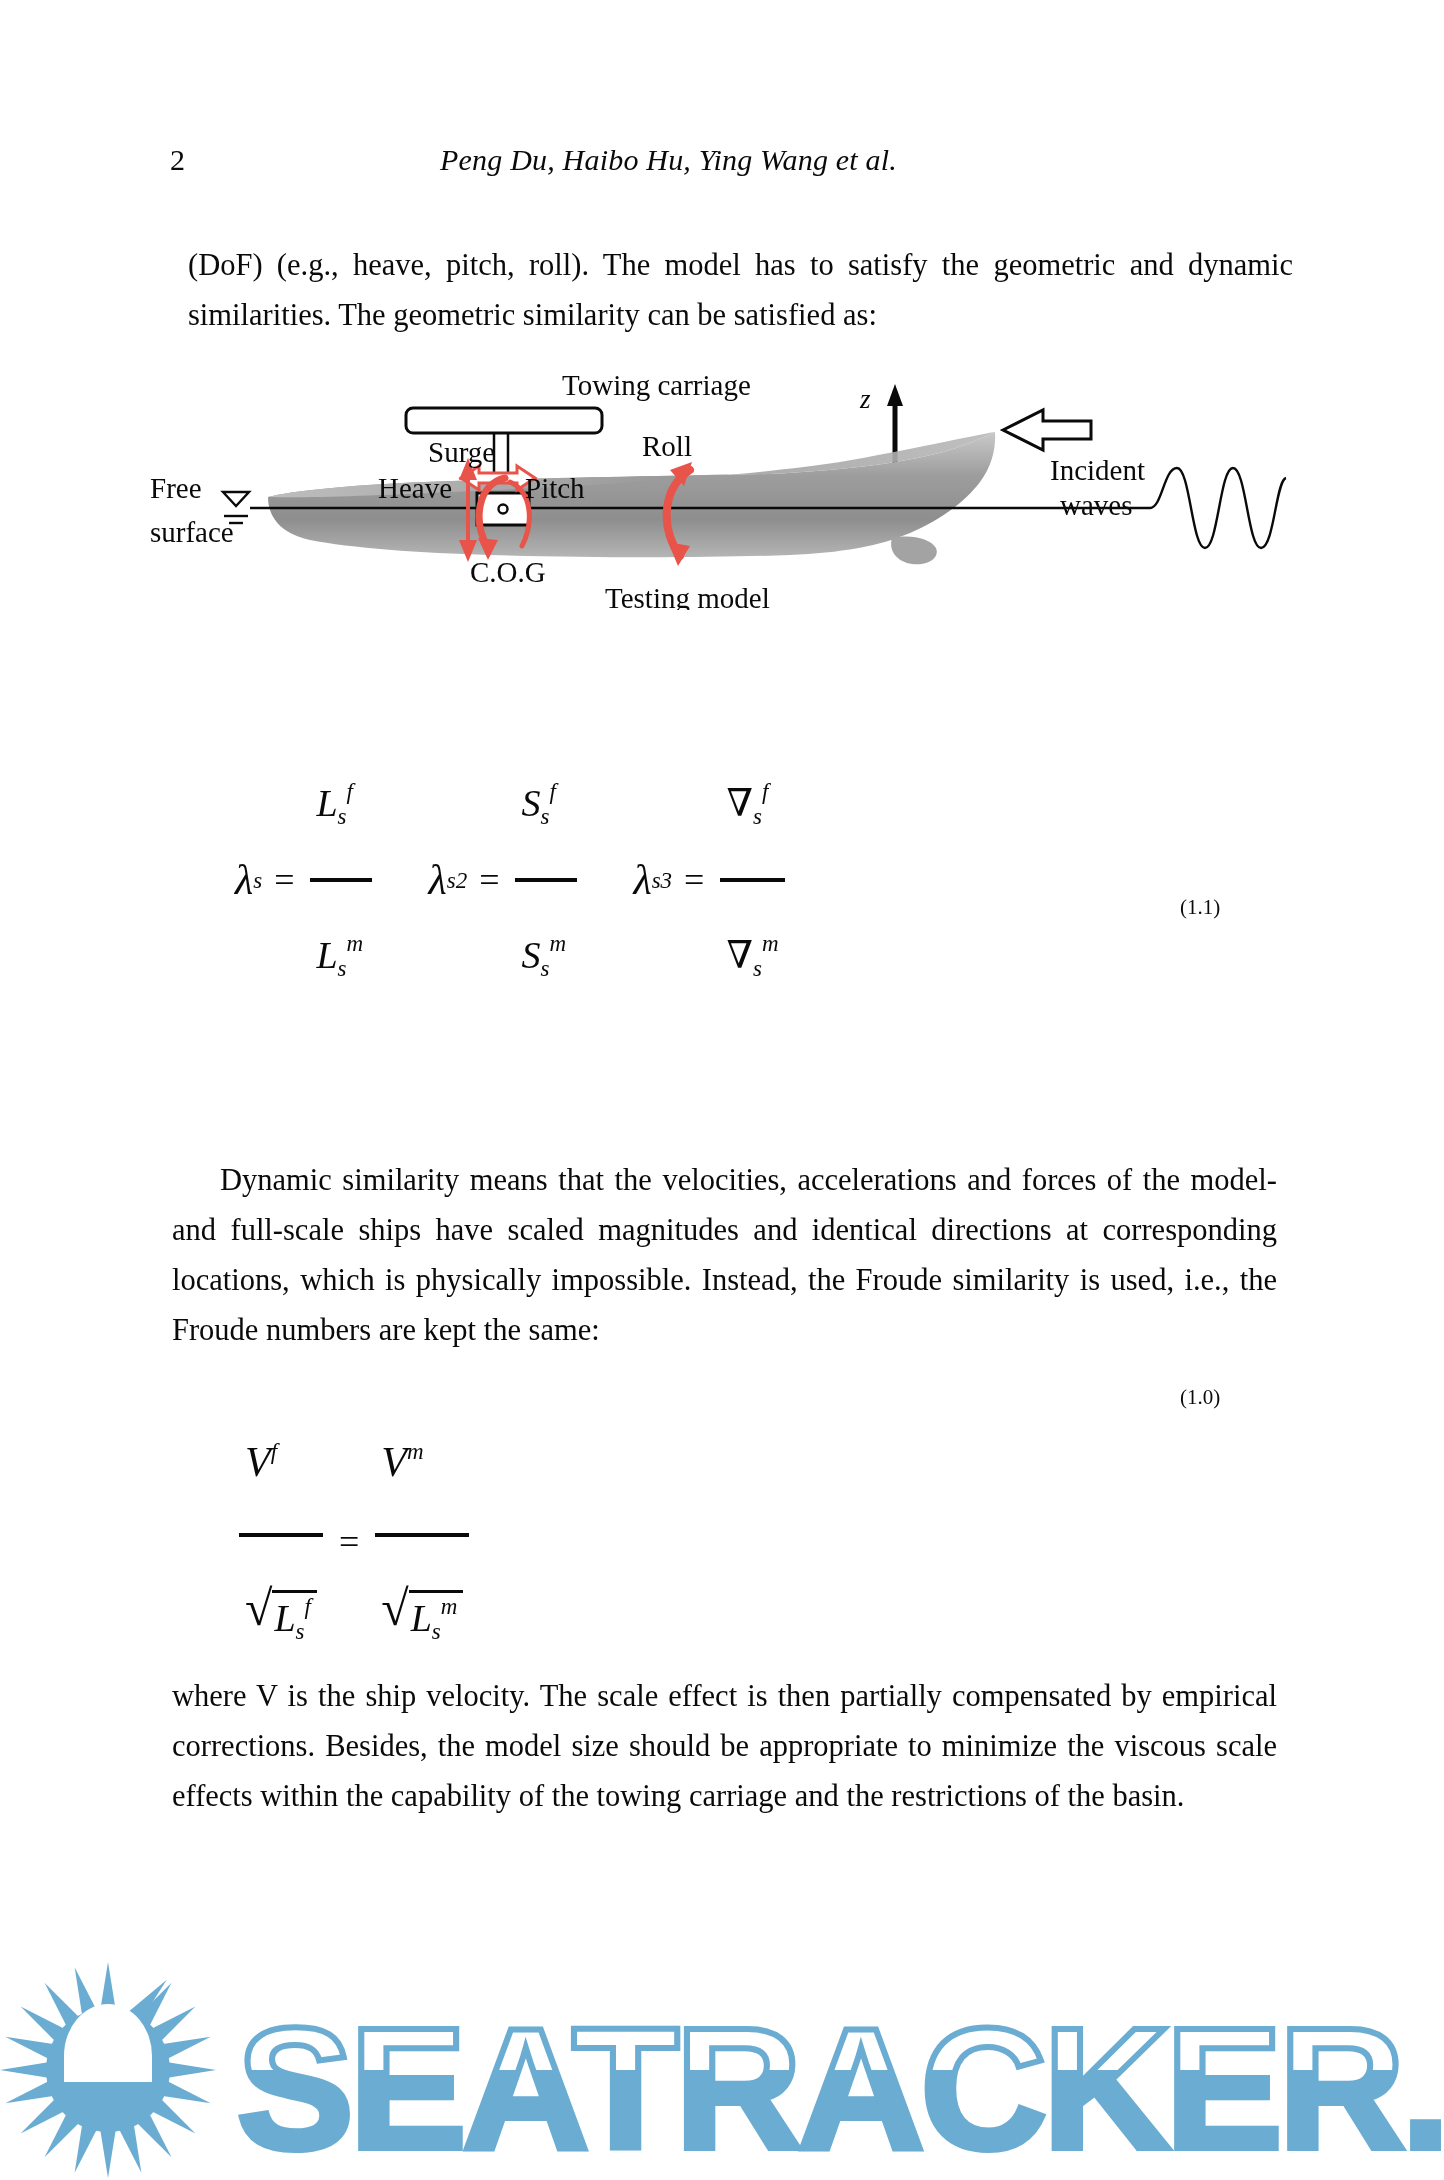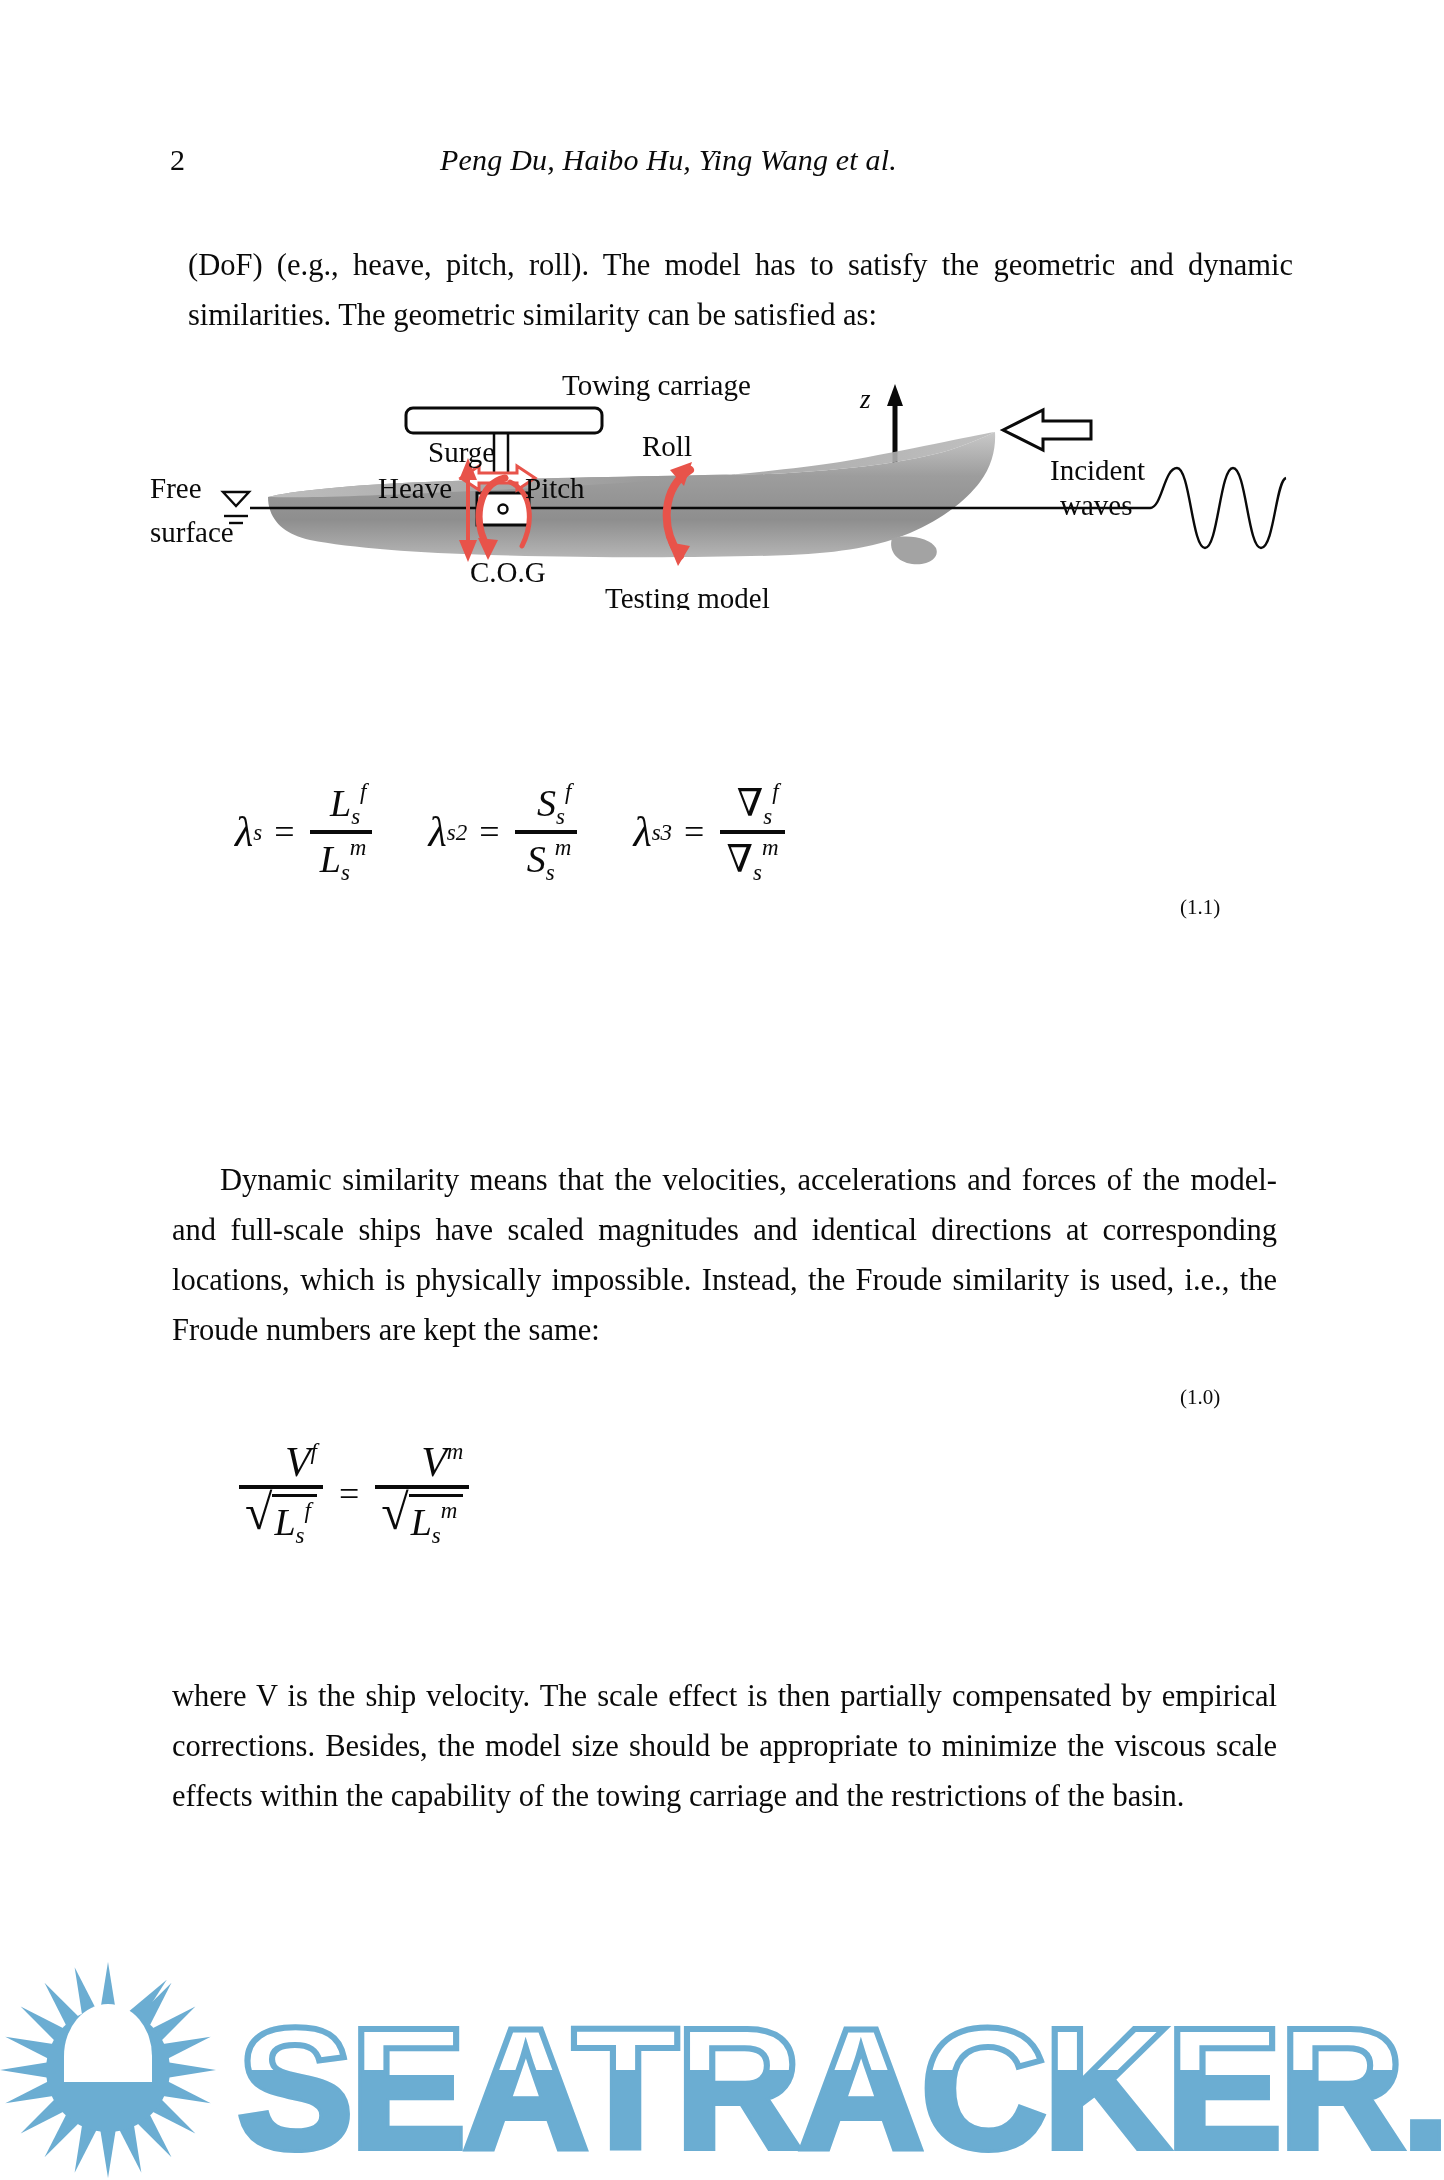--- a/index.html
+++ b/index.html
@@ -125,23 +125,24 @@
     line-height: 1;
   }
   .mop {
     font-size: 36px;
     padding: 0 12px;
     font-style: normal;
   }
   .frac {
     display: inline-flex;
     flex-direction: column;
-    align-items: flex-end;
+    align-items: flex-start;
     vertical-align: middle;
     margin: 0 4px;
+    gap: 48px;
   }
   .frac > .num { padding: 0 6px 2px 6px; }
   .frac > .bar {
     height: 4px;
     background: #0a0a0a;
     width: 100%;
     min-width: 62px;
   }
   .frac > .den { padding: 2px 6px 0 6px; }
   .eq-gap { display: inline-block; width: 44px; }

